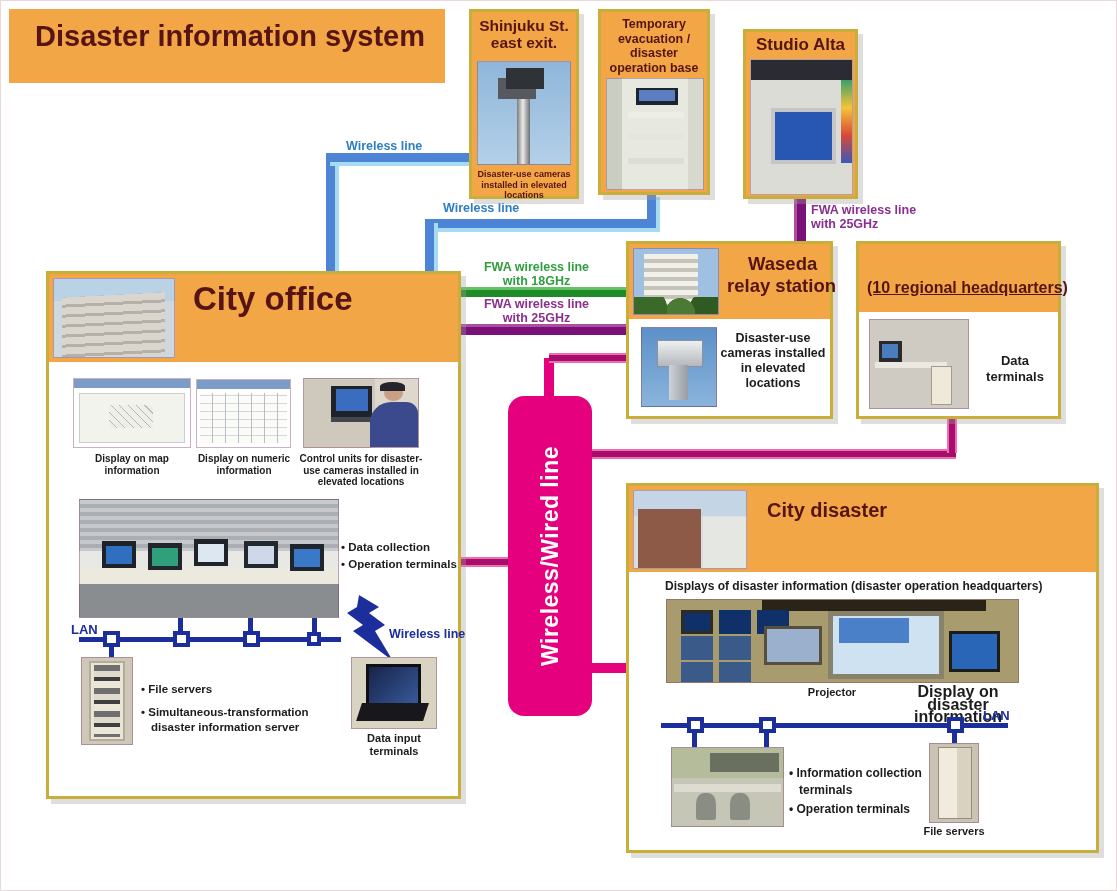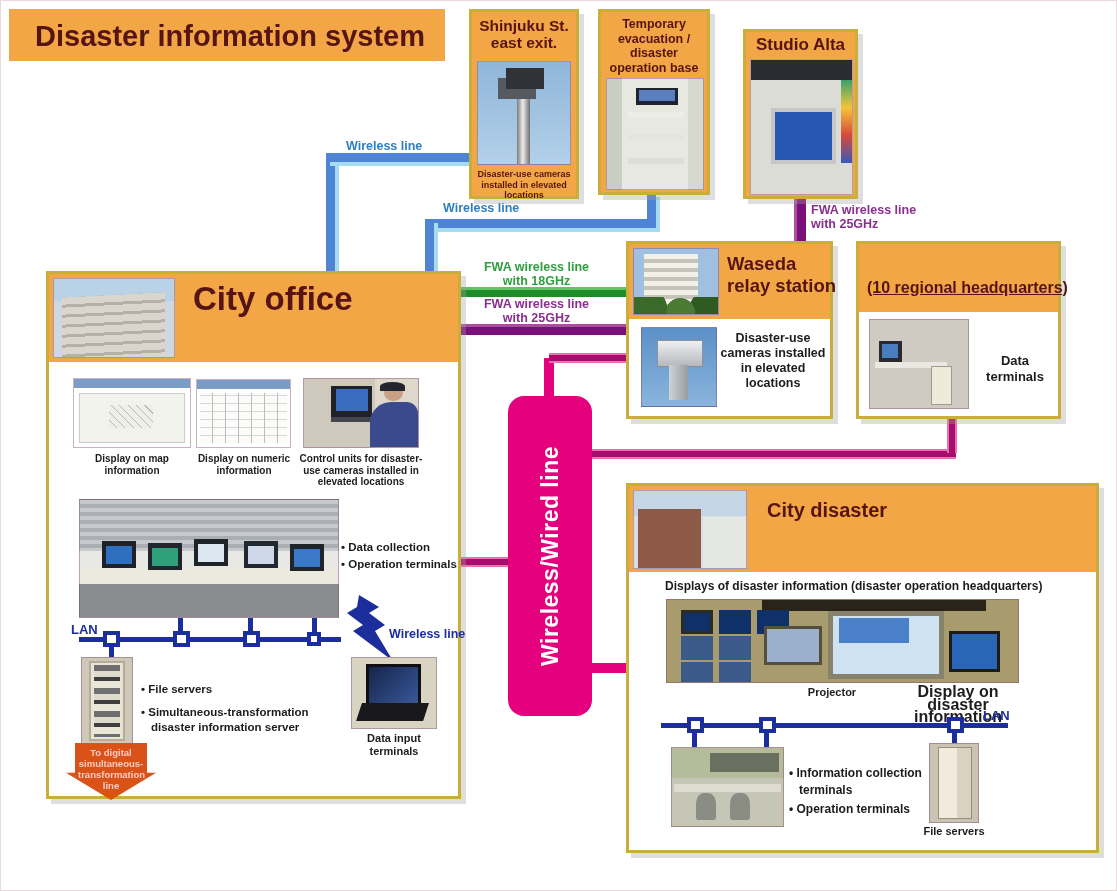--- a/index.html
+++ b/index.html
@@ -156,21 +156,21 @@
   </div>
   <div class="lbl-purple" style="left:468px;top:296px;width:135px;text-align:center;">
     <span style="display:block;">FWA wireless line</span>
     <span style="display:block;">with 25GHz</span>
   </div>
 
   <div class="ribbon">
     <span>Wireless/Wired line</span>
   </div>
 
-  <div class="abs" style="left:8px;top:8px;width:436px;height:52px;background:var(--orange);">
+  <div class="abs" style="left:8px;top:8px;width:436px;height:74px;background:var(--orange);">
     <div class="btitle" style="position:absolute;left:26px;top:12px;font-size:29px;">Disaster information system</div>
   </div>
 
   <div class="box obox" style="left:468px;top:8px;width:110px;height:190px;">
     <div class="btitle" style="position:absolute;left:0;right:0;top:5px;font-size:15.5px;text-align:center;">
       <span style="display:block;">Shinjuku St.</span>
       <span style="display:block;">east exit.</span>
     </div>
     <div class="ph ph-shinjuku" style="left:5px;top:49px;width:94px;height:104px;">
       <div class="pole"></div>
@@ -254,38 +254,35 @@
   </svg>
   <div class="lbl-lan" style="left:388px;top:626px;font-size:12.5px;">Wireless line</div>
 
   <div class="ph ph-rack" style="left:80px;top:656px;width:52px;height:88px;">
     <div class="frame"></div>
       <div class="slots"></div>
   </div>
   <div class="dk abs" style="left:140px;top:682px;font-size:11.5px;">• File servers</div>
   <div class="dk abs bullet" style="left:140px;top:704px;width:185px;font-size:11.5px;line-height:15px;">• Simultaneous-transformation disaster information server</div>
 
-  <div class="arrow" style="left:65px;top:742px;width:90px;height:57px;">
-    <span>To digital simultaneous-transformation line</span>
-  </div>
 
   <div class="ph ph-laptop" style="left:350px;top:656px;width:86px;height:72px;">
     <div class="scr"></div>
       <div class="base"></div>
   </div>
   <div class="dk abs" style="left:346px;top:731px;width:94px;font-size:11px;line-height:12.5px;text-align:center;">Data input terminals</div>
 
   <div class="box" style="left:625px;top:240px;width:207px;height:178px;"></div>
   <div class="hdr" style="left:628px;top:243px;width:201px;height:75px;"></div>
   <div class="ph ph-wbldg" style="left:632px;top:247px;width:86px;height:67px;">
     <div class="bld"></div>
       <div class="tr"></div>
   </div>
   <div class="btitle abs" style="left:726px;top:252px;font-size:18.5px;line-height:22px;">
-    <span style="display:block;">Waseda</span>
+    <span style="display:block;margin-left:21px;">Waseda</span>
     <span style="display:block;">relay station</span>
   </div>
   <div class="ph ph-wcam" style="left:640px;top:326px;width:76px;height:80px;">
     <div class="head"></div>
       <div class="ped"></div>
   </div>
   <div class="dk abs" style="left:716px;top:330px;width:112px;font-size:12.5px;line-height:15px;text-align:center;">Disaster-use cameras installed in elevated locations</div>
 
   <div class="box" style="left:855px;top:240px;width:205px;height:178px;"></div>
   <div class="hdr" style="left:858px;top:243px;width:199px;height:68px;"></div>

